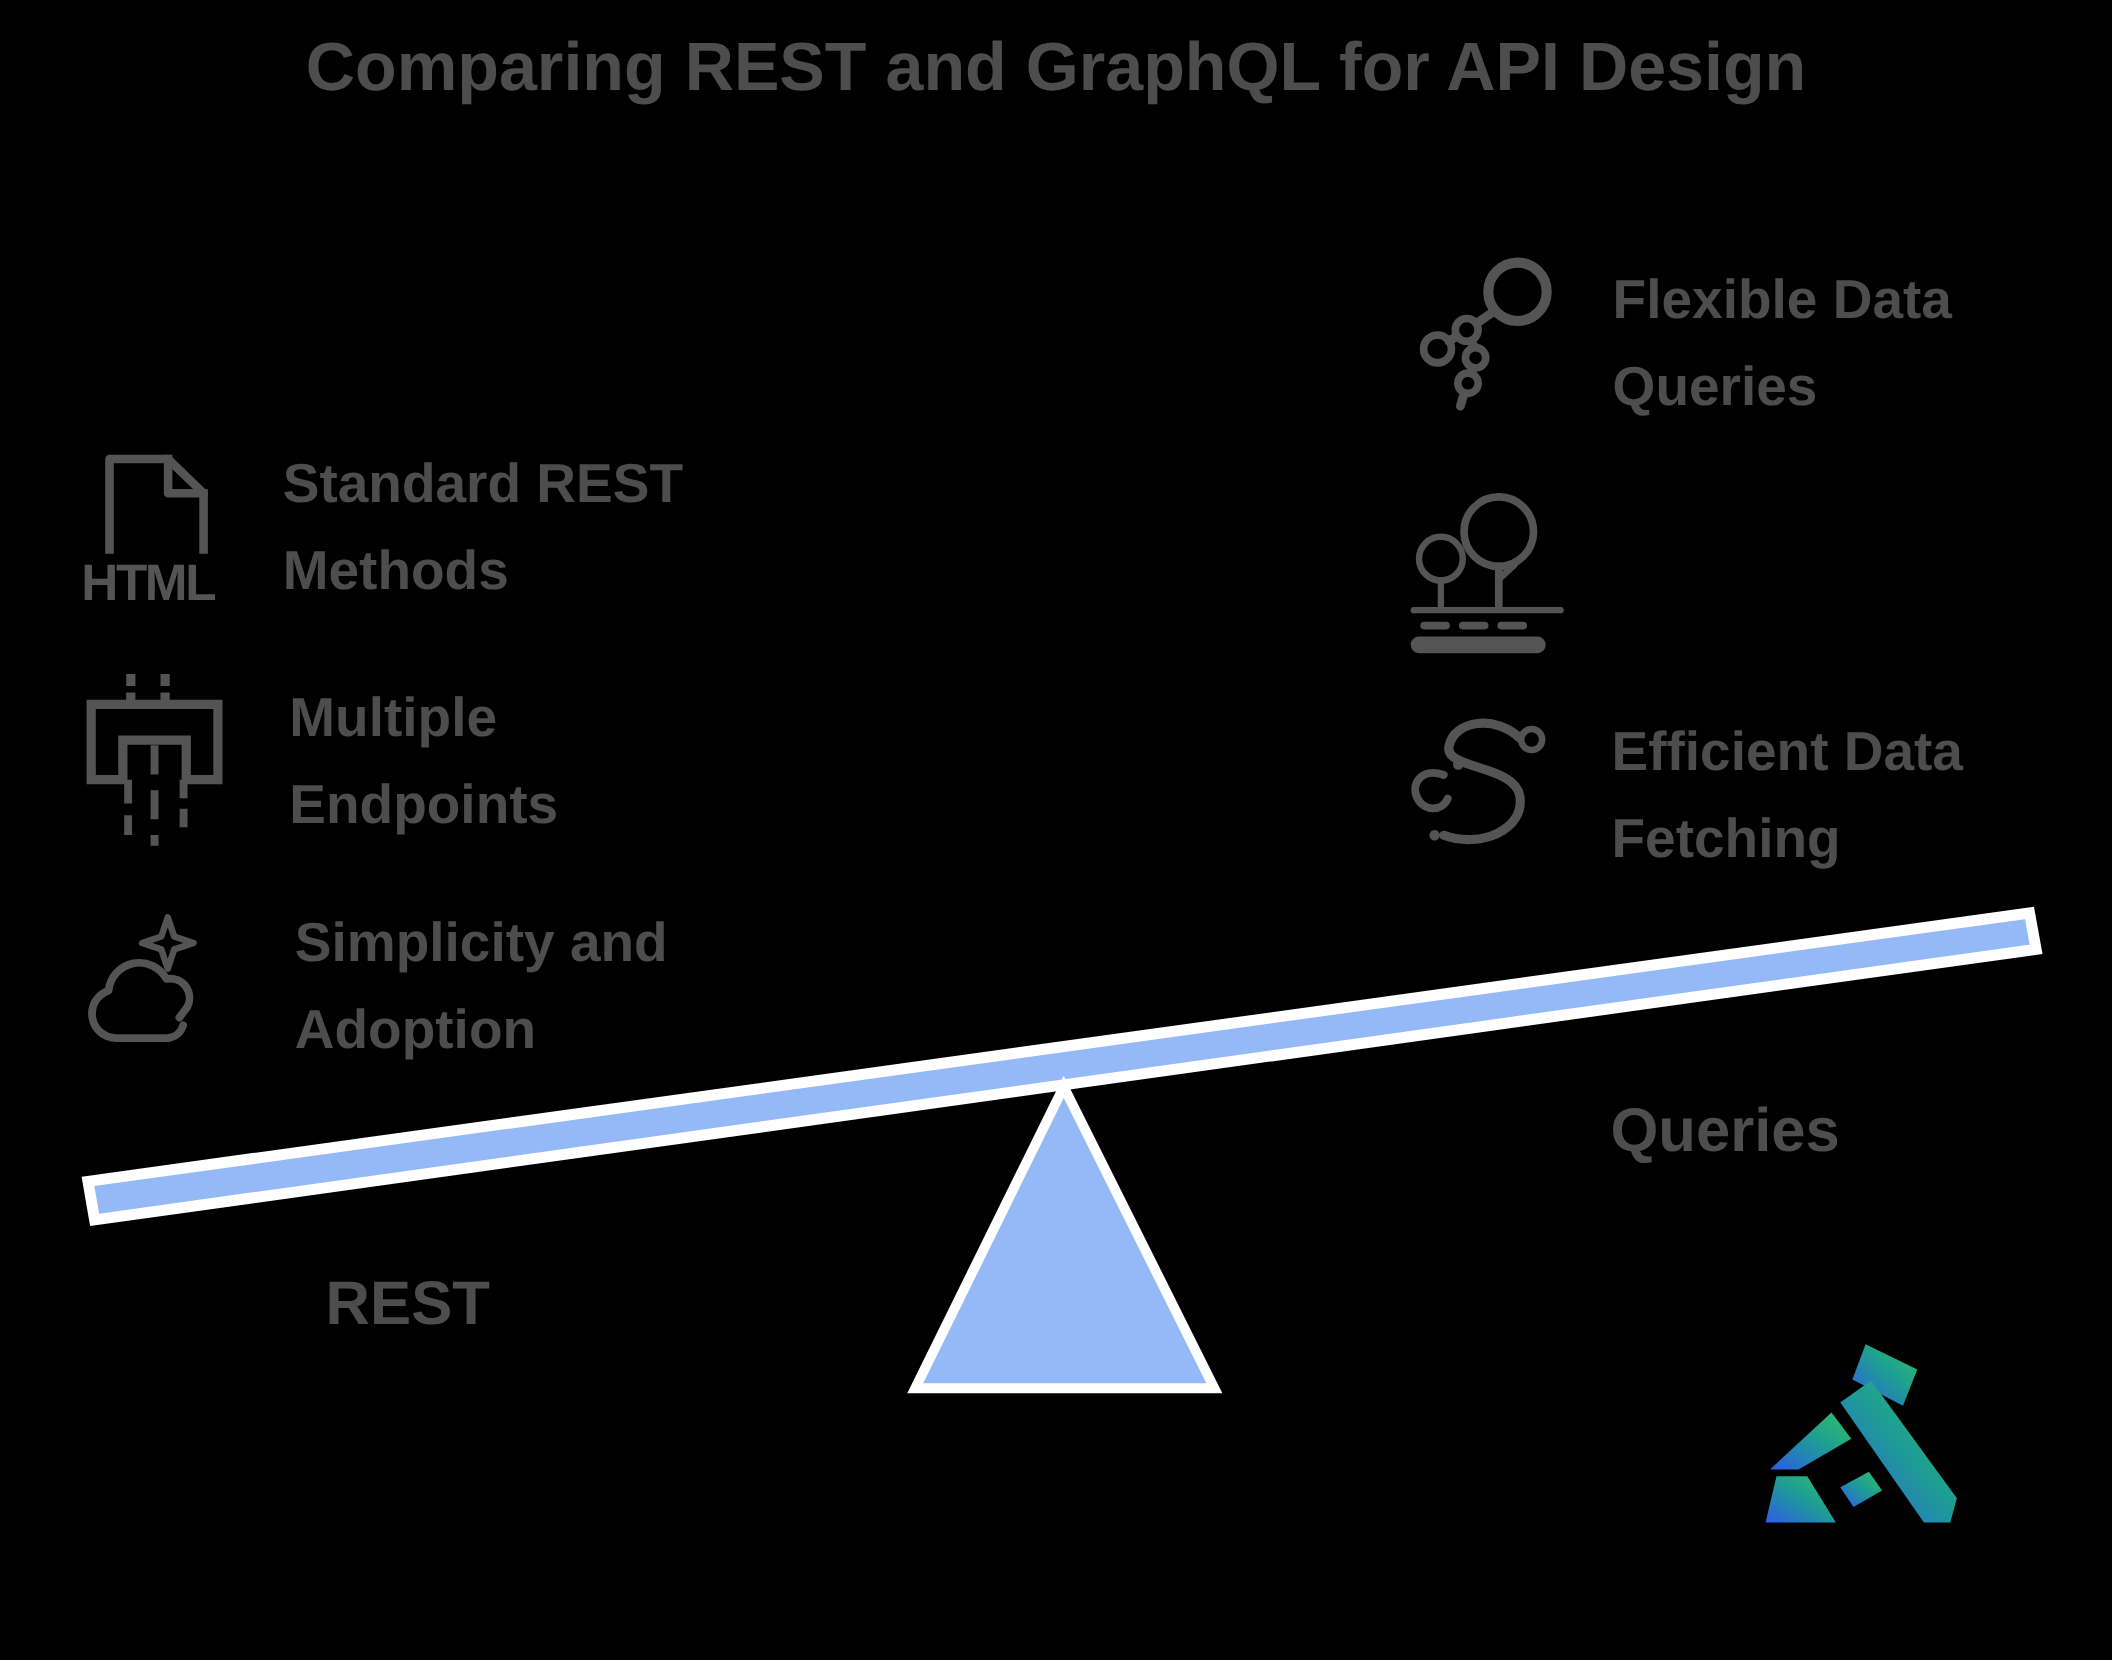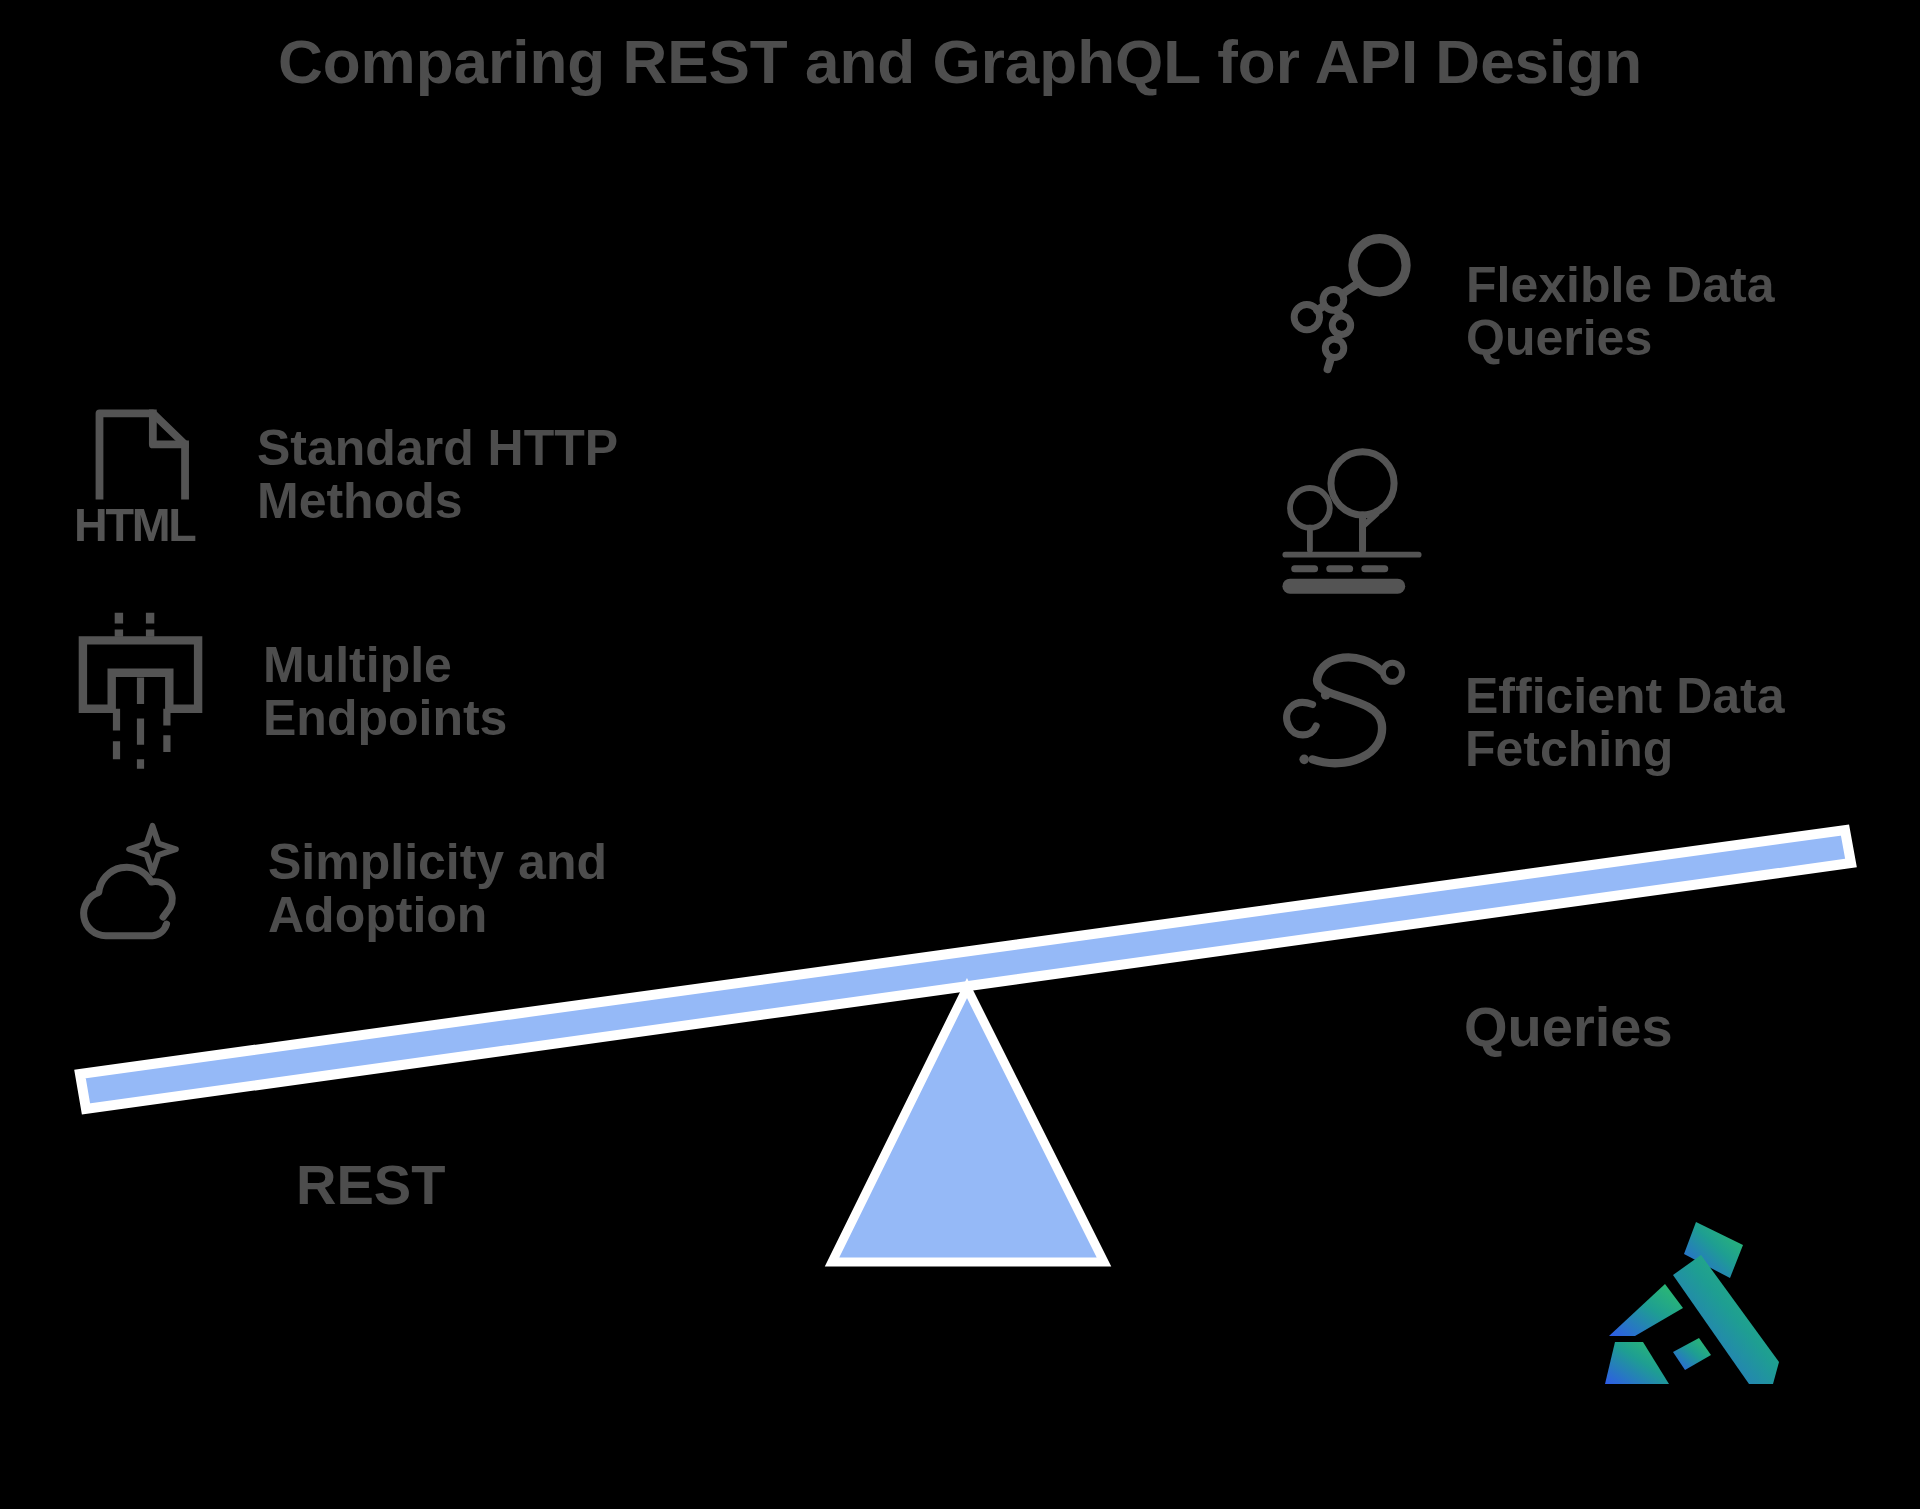--- a/index.html
+++ b/index.html
@@ -15,21 +15,21 @@
     font-family:"Liberation Sans", sans-serif;color:var(--ink);
   }
   .title{
     position:absolute;top:26px;left:0;width:1920px;
     text-align:center;font-size:62px;font-weight:bold;color:var(--ink);
     letter-spacing:0px;margin:0;
   }
   .feature{position:absolute;display:flex;align-items:center;}
   .feature .icon-box{flex:0 0 auto;}
   .feature .label{
-    font-size:50px;font-weight:bold;line-height:53px;color:var(--ink);
+    font-size:50px;font-weight:bold;line-height:79px;color:var(--ink);
   }
   .f-left .label{margin-left:50px;width:390px;}
   .f-right .label{margin-left:38px;width:430px;}
   .side-label{
     position:absolute;font-size:56px;font-weight:bold;color:var(--ink);
   }
   #rest-label{left:296px;top:1152px;}
   #graphql-label{left:1464px;top:994px;}
   svg{display:block;}
   .seesaw{position:absolute;left:0;top:0;pointer-events:none;}
@@ -46,21 +46,21 @@
 </svg>
 
 <div class="feature f-left" style="left:72px;top:400px;">
   <div class="icon-box">
     <svg width="135" height="150" viewBox="0 0 120 135" fill="none" stroke="#545454" stroke-width="7" stroke-linejoin="round" stroke-linecap="square">
       <path d="M24,86 V12 H72 L101,40 V86"></path>
       <path d="M72,12 V40 H101"></path>
       <text x="1" y="127" fill="#545454" stroke="none" font-family="Liberation Sans, sans-serif" font-weight="bold" font-size="42" letter-spacing="-2">HTML</text>
     </svg>
   </div>
-  <div class="label">Standard HTTP Methods</div>
+  <div class="label">Standard REST Methods</div>
 </div>
 
 <div class="feature f-left" style="left:68px;top:608px;">
   <div class="icon-box">
     <svg width="145" height="168" viewBox="0 0 120 140" fill="none" stroke="#545454" stroke-width="7" stroke-linejoin="miter" stroke-linecap="butt">
       <line x1="42" y1="4" x2="42" y2="24" stroke-dasharray="9,5"></line>
       <line x1="68" y1="4" x2="68" y2="24" stroke-dasharray="9,5"></line>
       <path d="M12,27 H108 V84 H84 V54 H36 V84 H12 Z"></path>
       <line x1="40" y1="84" x2="40" y2="126" stroke-width="6" stroke-dasharray="18,9"></line>
       <line x1="60" y1="58" x2="60" y2="134" stroke-width="6" stroke-dasharray="22,12"></line>

